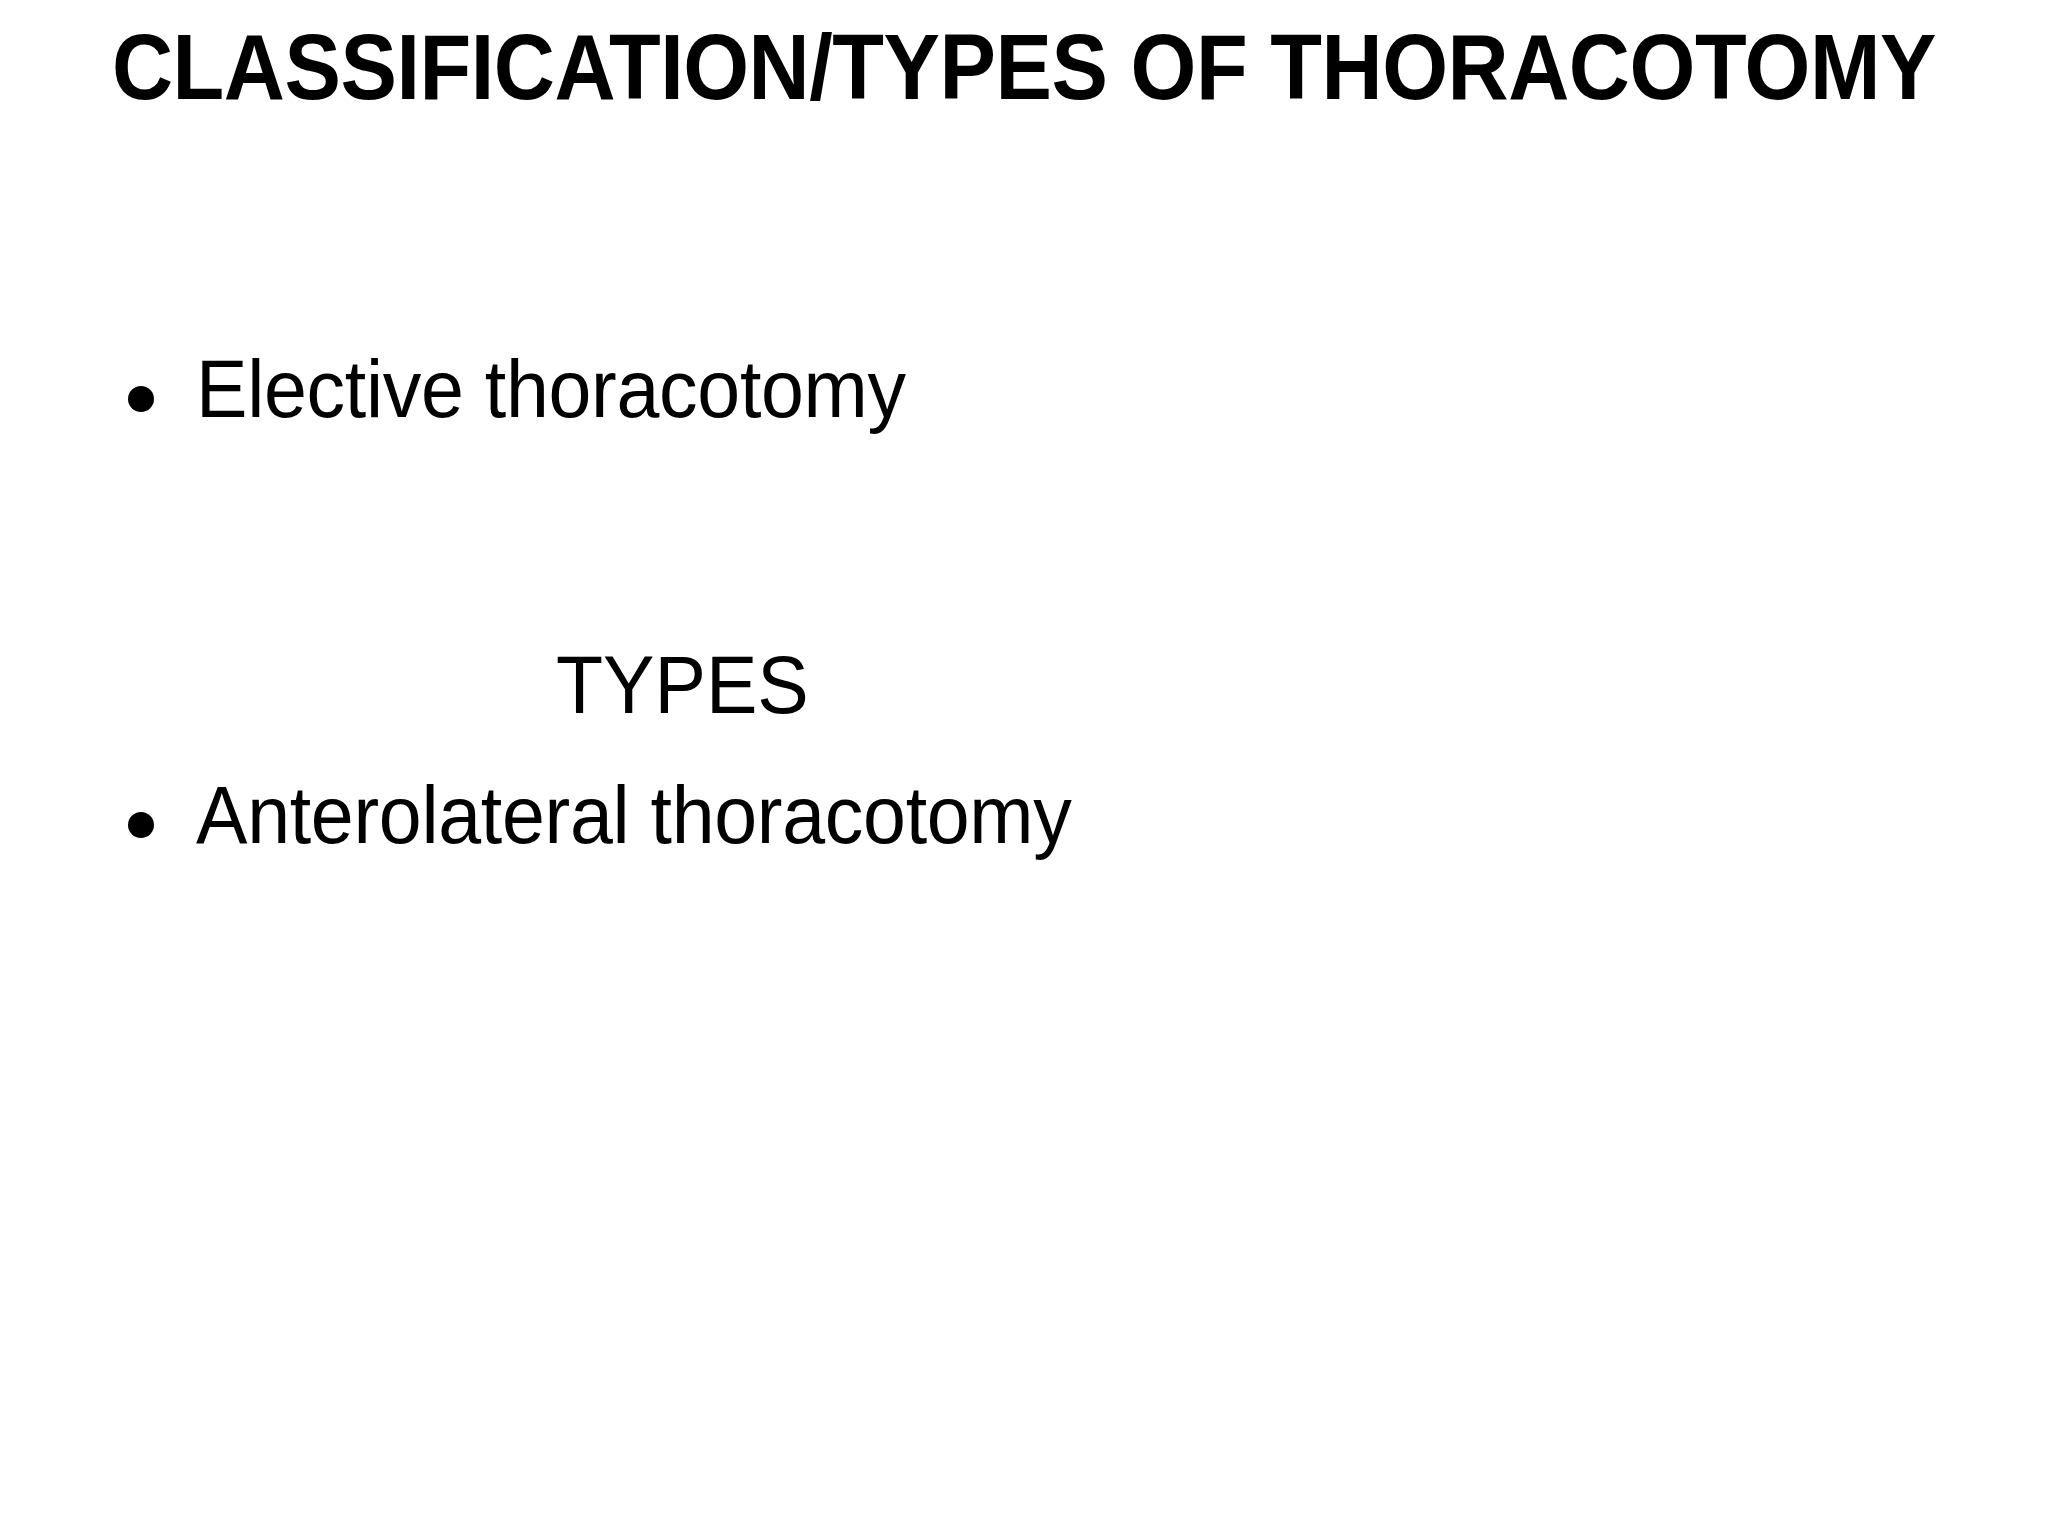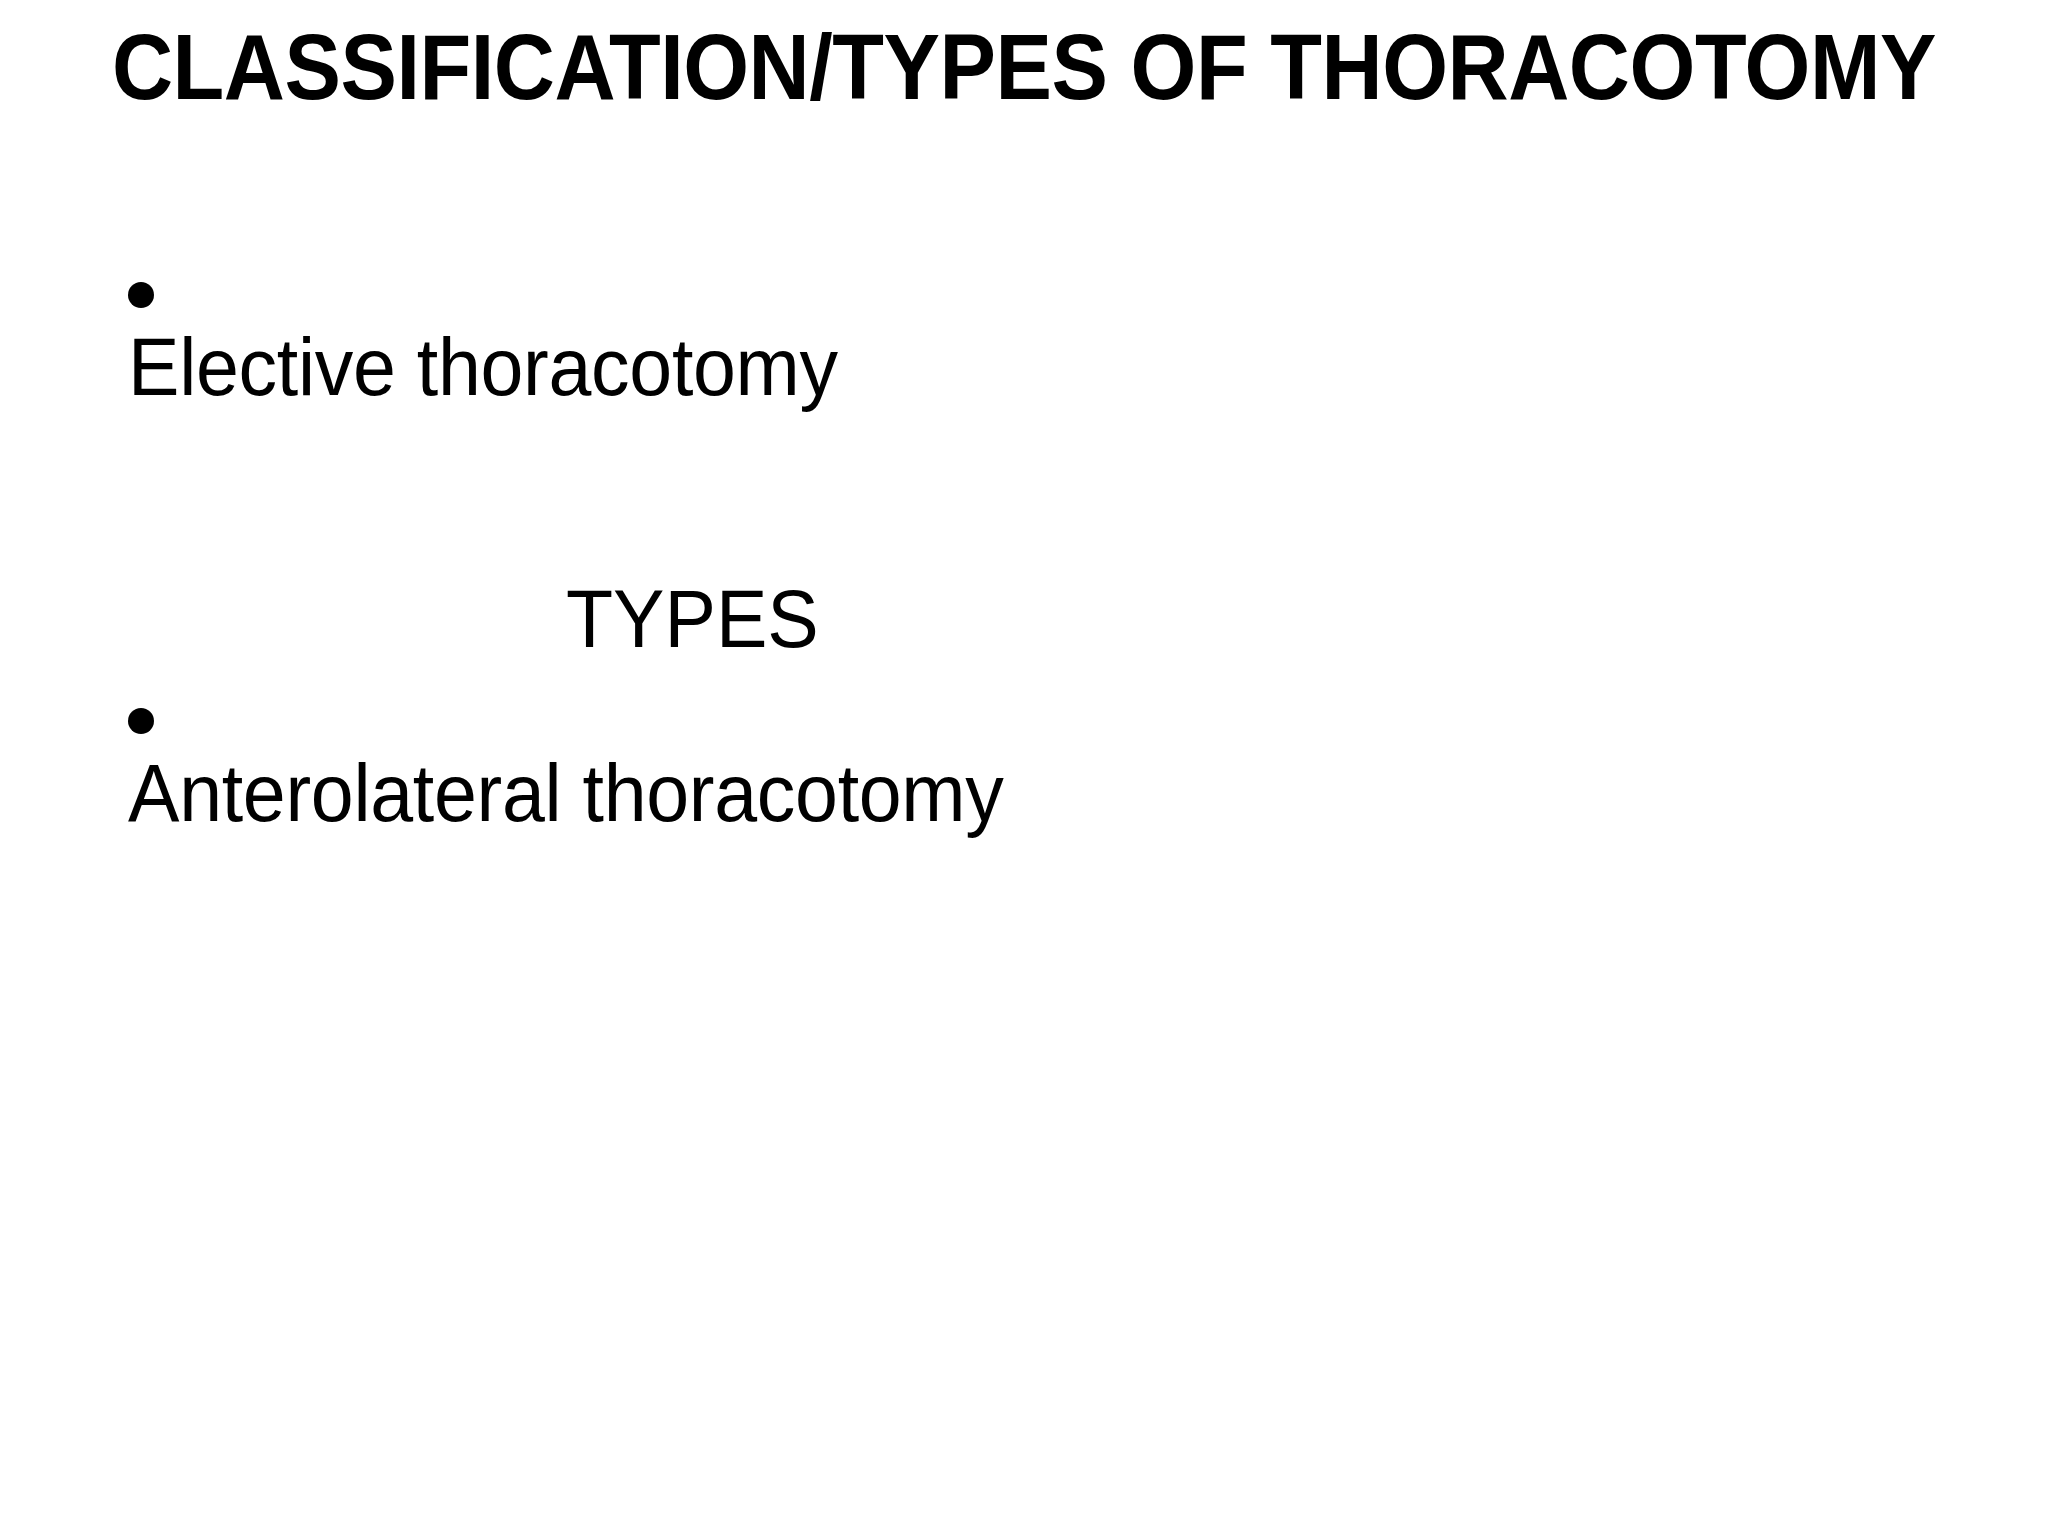--- a/index.html
+++ b/index.html
@@ -43,24 +43,23 @@
   .body-block {
     position: absolute;
     left: 0;
     top: 300px;
     width: 2048px;
   }
 
   .bullet-row {
     position: relative;
     display: flex;
-    align-items: flex-start;
+    align-items: flex-end;
     min-height: 130px;
     padding-left: 128px;
-    flex-direction: column;
   }
 
   .bullet-dot {
     flex: 0 0 auto;
     width: 26px;
     height: 26px;
     border-radius: 50%;
     background: #000000;
     margin-right: 42px;
     position: relative;
@@ -79,21 +78,20 @@
 
   
   .spacer-row {
     height: 148px;
   }
 
   
   .subheading-row {
     padding-left: 556px;
     min-height: 148px;
-    margin-left: 10px;
   }
   .subheading-text {
     font-size: 82px;
     line-height: 1.0;
     font-weight: normal;
     letter-spacing: 0px;
     transform: scaleX(0.94);
     transform-origin: left center;
     white-space: nowrap;
   }

